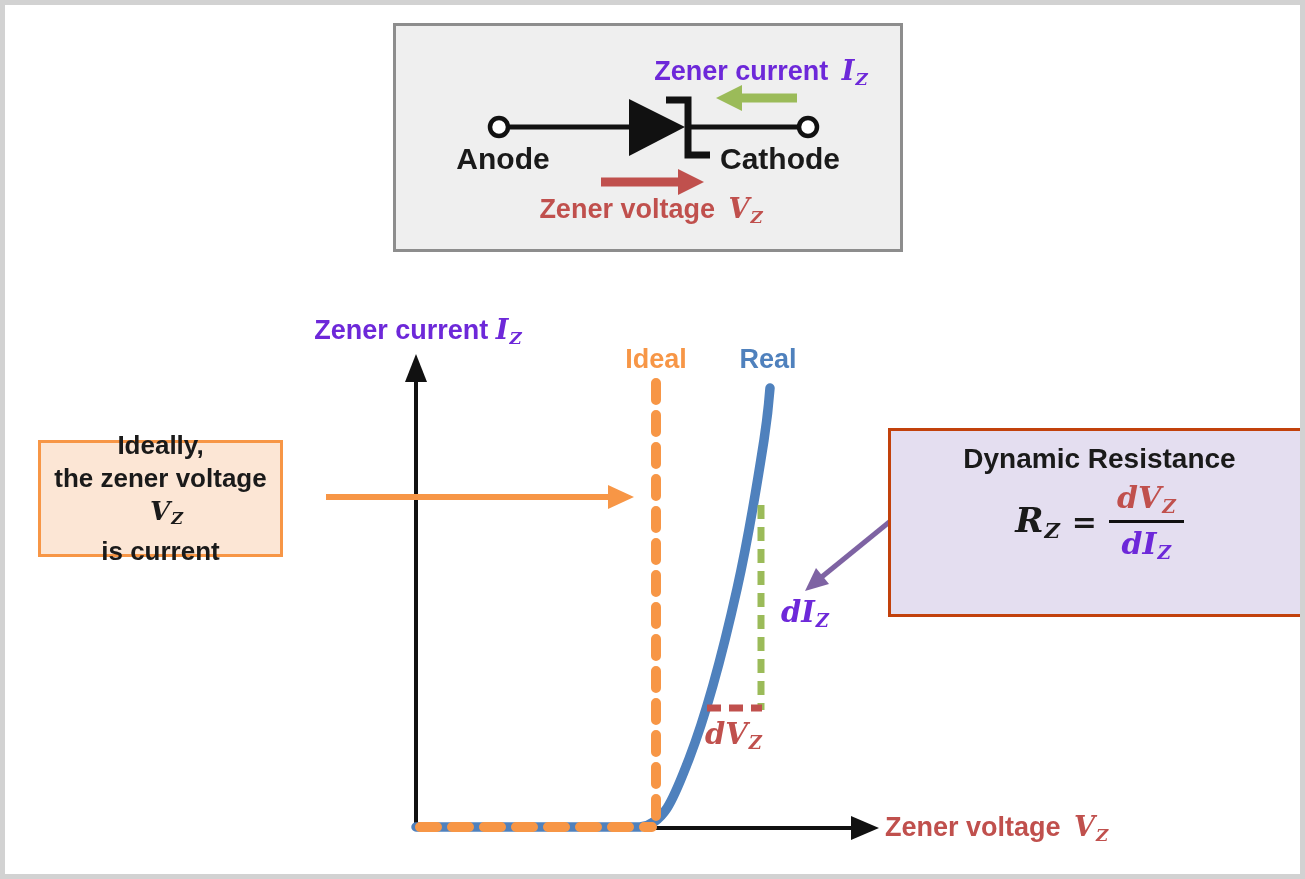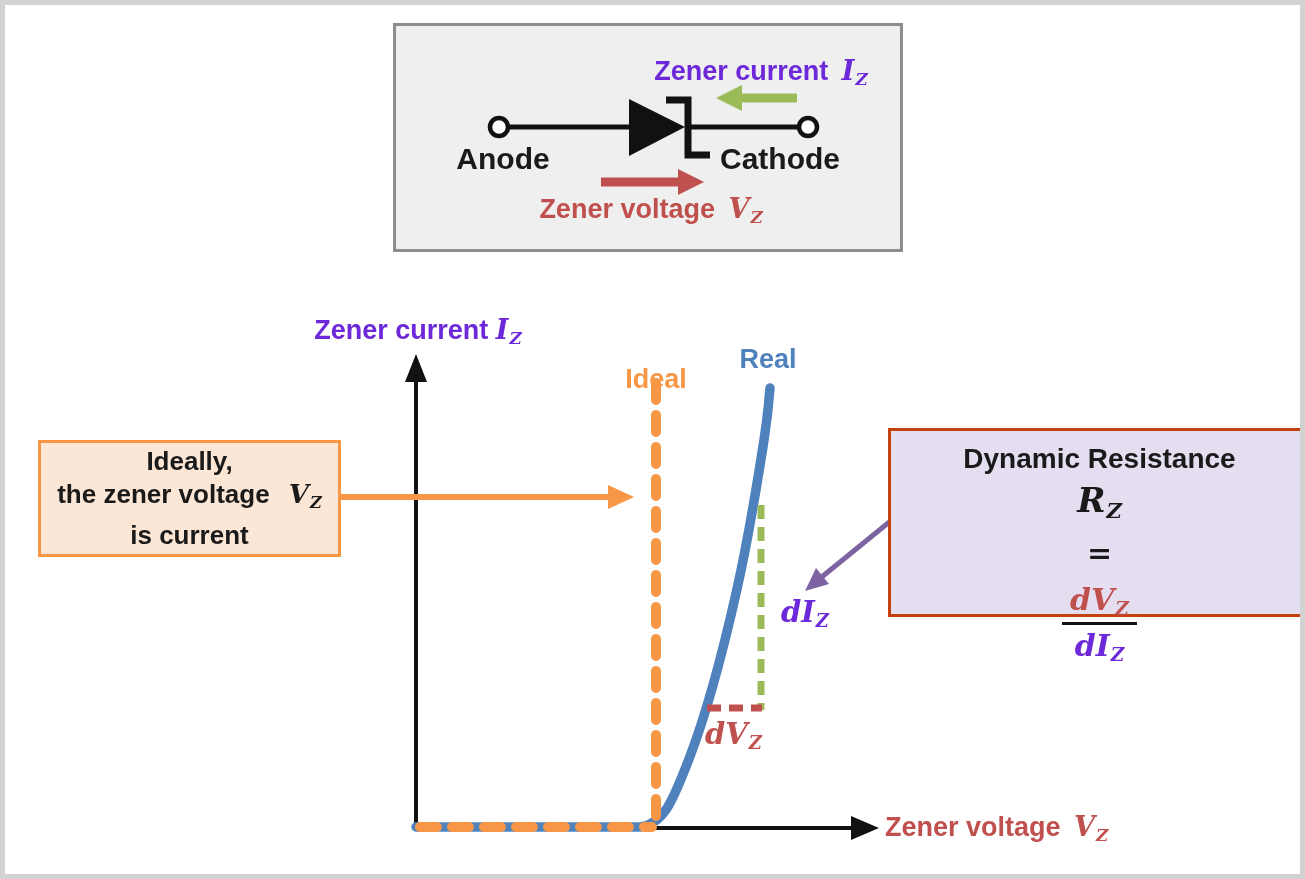--- a/index.html
+++ b/index.html
@@ -46,32 +46,32 @@
     font-weight: bold;
   }
   .sub {
     font-size: 0.62em;
     vertical-align: -0.28em;
     margin-left: 1px;
   }
 
   .green  { color: #6d28d9; }
   .red    { color: #c0504d; }
-  .orange { color: #f79646; margin-top: 20px; }
+  .orange { color: #f79646; }
   .blue   { color: #4f81bd; }
 
   .fs27 { font-size: 27px; }
   .fs26 { font-size: 30px; }
   .math-annot { font-family: "DejaVu Serif", serif; font-style: italic; font-weight: bold; font-size: 29px; }
 
   
   .ideal-note {
     position: absolute;
     left: 38px; top: 440px;
-    width: 303px; height: 117px;
+    width: 245px; height: 117px;
     background: #fce6d5;
     border: 3px solid #f79646;
     box-sizing: border-box;
     z-index: 25;
     display: flex; flex-direction: column;
     justify-content: center; align-items: center;
     text-align: center;
     font-weight: bold; font-size: 26px; color: #1a1a1a;
     line-height: 33px;
   }
@@ -89,21 +89,20 @@
     align-items: center;
     padding-top: 9px;
     color: #1a1a1a;
   }
   .dyn-title { font-weight: bold; font-size: 28px; line-height: 38px; white-space: nowrap; }
   .big-paren { font-size: 36px; font-weight: bold; vertical-align: -2px; }
   .formula-row {
     display: flex; align-items: center;
     margin-top: 2px;
     gap: 12px;
-    flex-direction: column;
   }
   .formula-lhs { font-family: "DejaVu Serif", serif; font-style: italic; font-weight: bold; font-size: 34px; color: #1a1a1a; }
   .formula-eq  { font-family: "DejaVu Serif", serif; font-weight: bold; font-size: 30px; color: #1a1a1a; }
   .frac { display: inline-flex; flex-direction: column; align-items: center; }
   .frac .num {
     font-family: "DejaVu Serif", serif; font-style: italic; font-weight: bold;
     font-size: 30px; padding: 0 8px 3px;
     border-bottom: 3px solid #111111;
   }
   .frac .den {

